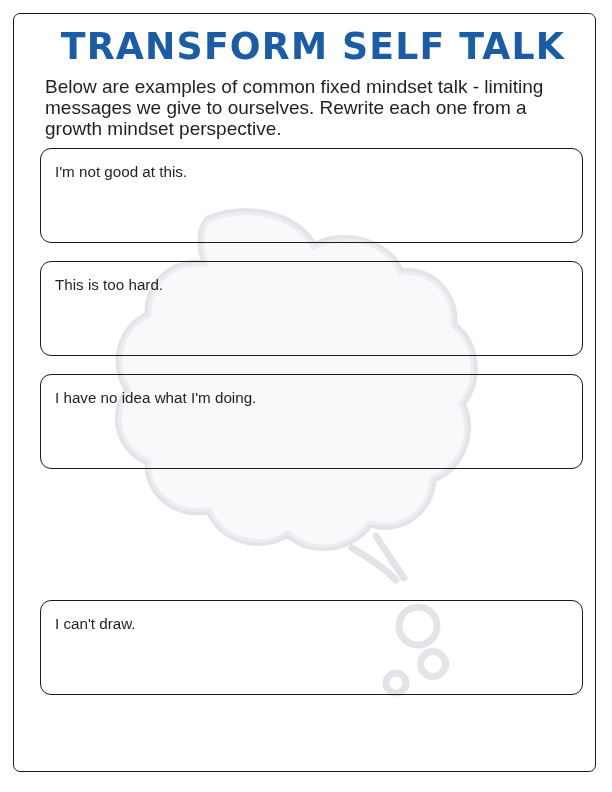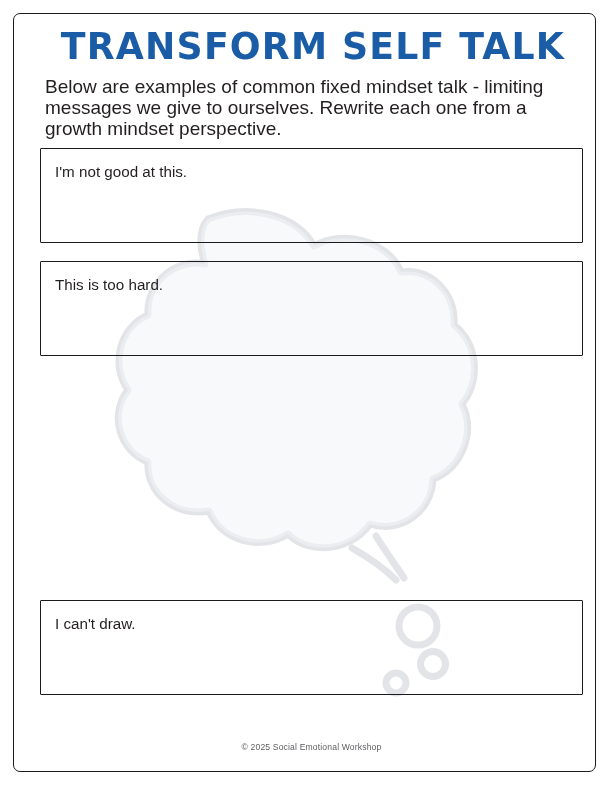--- a/index.html
+++ b/index.html
@@ -78,21 +78,21 @@
     font-family: "Liberation Sans", sans-serif;
   }
 
   .prompt-box {
     position: absolute;
     left: 33px;
     width: 543px;
     height: 95px;
     box-sizing: border-box;
     border: 1.5px solid #1b1b1b;
-    border-radius: 1px;
+    border-radius: 11px;
     background: transparent;
   }
   .prompt-text {
     position: absolute;
     left: 14px;
     top: 13px;
     color: #231f20;
     font-size: 15.2px;
     line-height: 20px;
     font-family: "Liberation Sans", sans-serif;
@@ -171,21 +171,23 @@
   <div id="instructions">Below are examples of common fixed mindset talk - limiting messages we give to ourselves. Rewrite each one from a growth mindset perspective.</div>
 
   <div class="prompt-box" id="box-0">
     <div class="prompt-text">I'm not good at this.</div>
   </div>
 
   <div class="prompt-box" id="box-1">
     <div class="prompt-text">This is too hard.</div>
   </div>
 
+  <div class="prompt-box" id="box-2">
+    <div class="prompt-text">I have no idea what I'm doing.</div>
+  </div>
 
 
   <div class="prompt-box" id="box-4">
     <div class="prompt-text">I can't draw.</div>
   </div>
 
-  <div id="footer">© 2025 Social Emotional Workshop</div>
 
 </div>
 
 </body></html>

